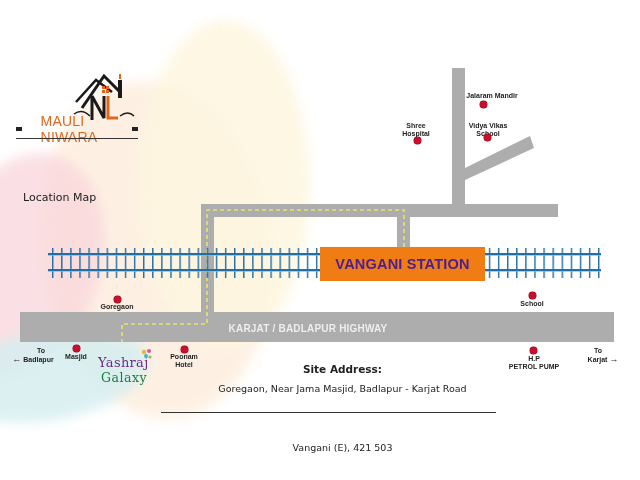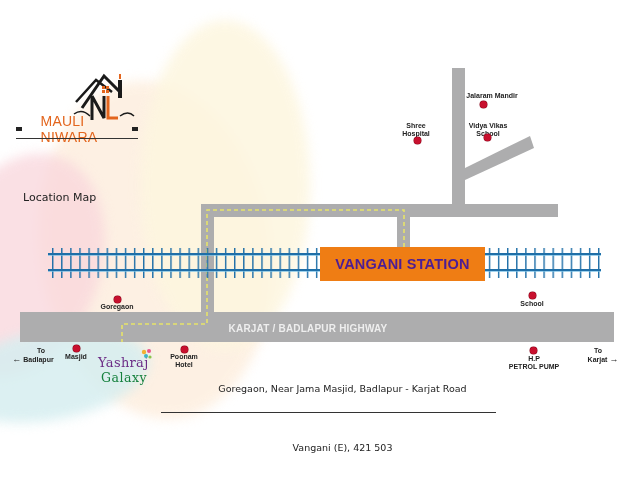--- a/index.html
+++ b/index.html
@@ -166,16 +166,17 @@
 
   <div class="yashraj">Yashraj</div>
   <svg class="abs" width="14" height="16" style="left:140px; top:347px;">
     <circle cx="4" cy="5" r="2.2" fill="#f2b233"></circle>
       <circle cx="9" cy="4" r="2" fill="#e9548b"></circle>
     <circle cx="6" cy="9" r="2" fill="#3fb6c6"></circle>
       <circle cx="10" cy="10" r="1.6" fill="#8bc34a"></circle>
   </svg>
   <div class="galaxy">Galaxy</div>
 
+  <div class="addr-title">Site Address:</div>
   <div class="addr-line" style="top:383px;">Goregaon, Near Jama Masjid, Badlapur - Karjat Road</div>
   <div class="addr-line" style="top:398px;margin-top:44px;">Vangani (E), 421 503</div>
   <div class="addr-rule"></div>
 </div>
 
 </body></html>

